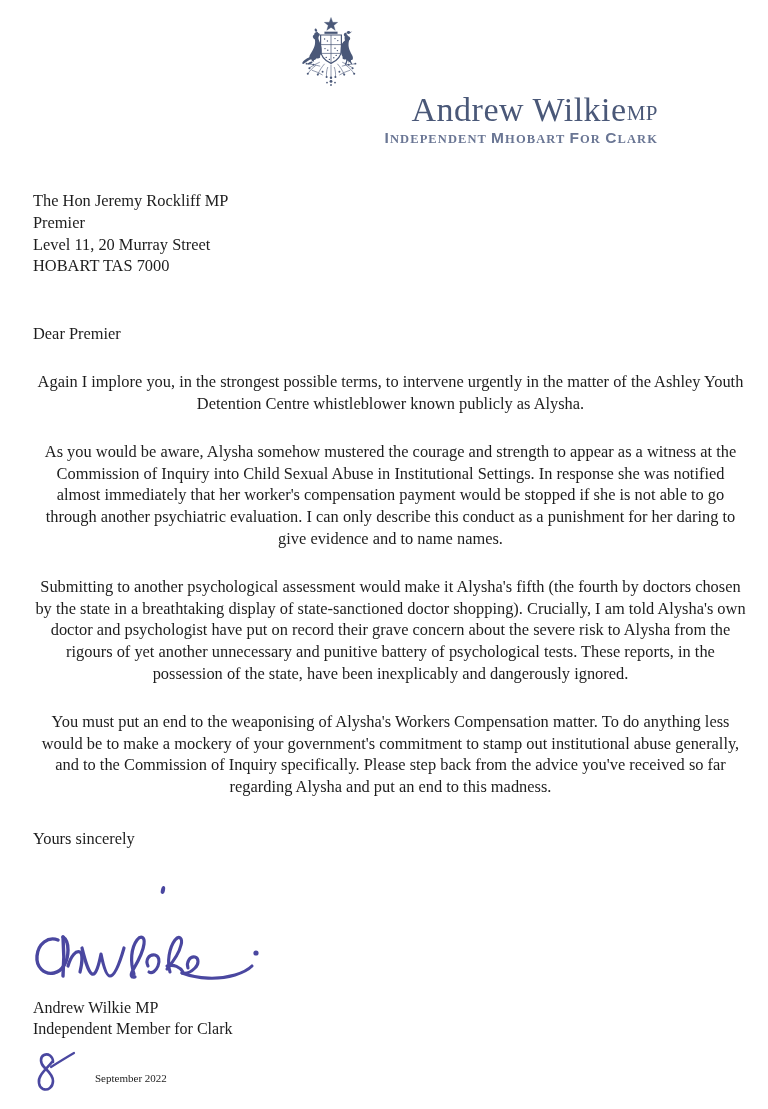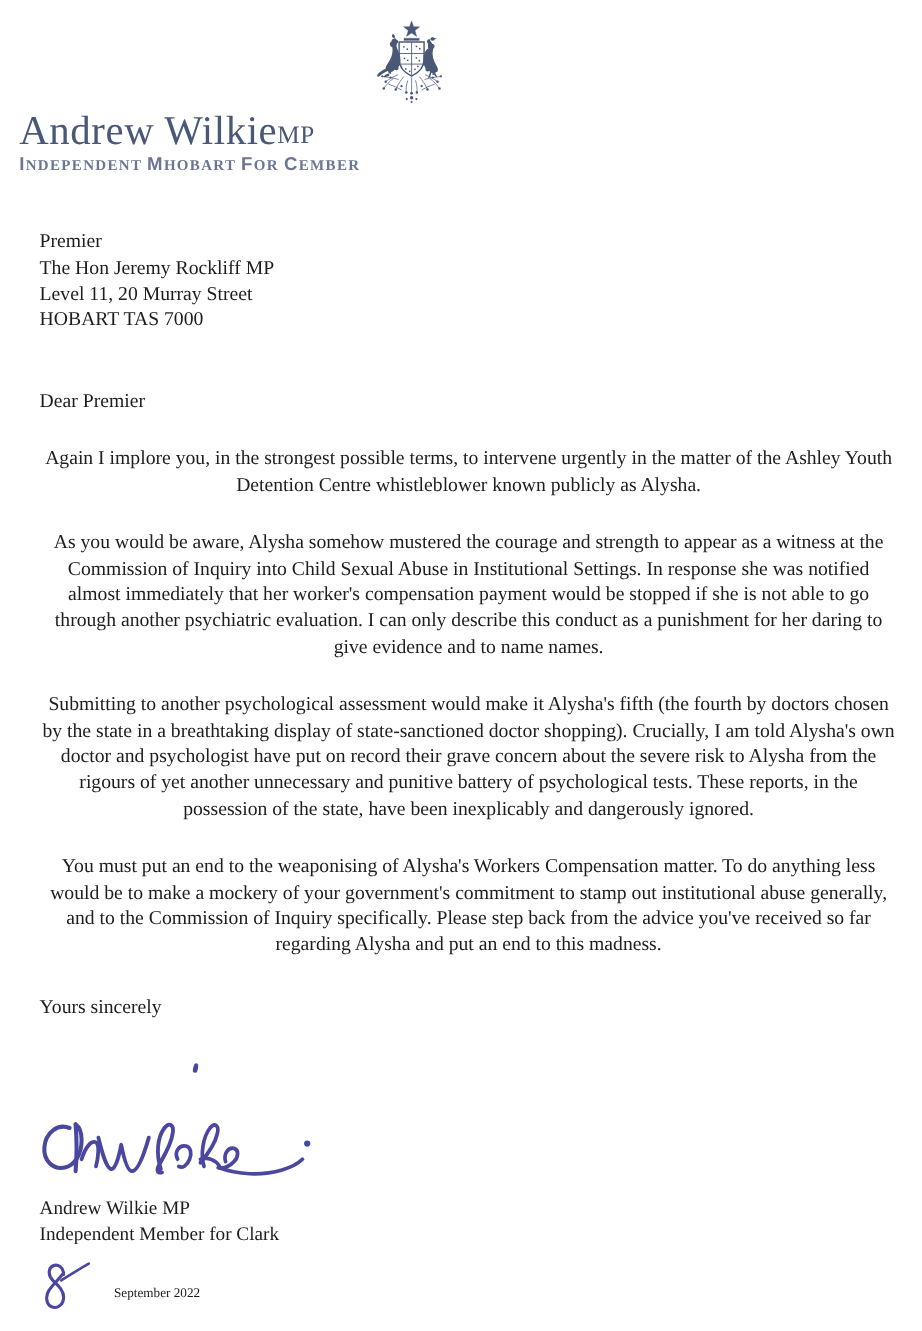--- a/index.html
+++ b/index.html
@@ -14,23 +14,23 @@
     height: 1109px;
     background: #ffffff;
     overflow: hidden;
     font-family: "Liberation Serif", serif;
   }
 
   
   .letterhead {
     position: absolute;
     top: 14px;
-    left: 16px;
+    left: 4px;
     width: 654px;
-    text-align: left;
+    text-align: right;
   }
 
   .crest {
     width: 96px;
     height: 74px;
     margin: 0 auto;
     display: block;
   }
 
   .lh-name {
@@ -289,29 +289,29 @@
           <circle cx="60" cy="88.5" r="1.1"></circle>
         </g>
       </g>
     </svg>
 
     <div class="lh-name">
       <span>Andrew Wilkie</span><span class="mp">MP</span>
     </div>
 
     <div class="lh-sub">
-      <span><span>I</span><span class="sc">NDEPENDENT </span><span>M</span><span class="sc">HOBART </span><span>F</span><span class="sc">OR </span><span>C</span><span class="sc">EMBER</span></span>
+      <span><span>I</span><span class="sc">NDEPENDENT </span><span>M</span><span class="sc">HOBART </span><span>F</span><span class="sc">OR </span><span>C</span><span class="sc">LARK</span></span>
     </div>
   </div>
 
   <div class="body-text">
 
     <div>
+      <div class="addr-line">The Hon Jeremy Rockliff MP</div>
       <div class="addr-line">Premier</div>
-      <div class="addr-line">The Hon Jeremy Rockliff MP</div>
       <div class="addr-line">Level 11, 20 Murray Street</div>
       <div class="addr-line">HOBART TAS 7000</div>
     </div>
 
     <div class="salutation">Dear Premier</div>
 
     <p class="para">Again I implore you, in the strongest possible terms, to intervene urgently in the matter of the Ashley Youth Detention Centre whistleblower known publicly as Alysha.</p>
     <p class="para">As you would be aware, Alysha somehow mustered the courage and strength to appear as a witness at the Commission of Inquiry into Child Sexual Abuse in Institutional Settings. In response she was notified almost immediately that her worker's compensation payment would be stopped if she is not able to go through another psychiatric evaluation. I can only describe this conduct as a punishment for her daring to give evidence and to name names.</p>
     <p class="para">Submitting to another psychological assessment would make it Alysha's fifth (the fourth by doctors chosen by the state in a breathtaking display of state-sanctioned doctor shopping). Crucially, I am told Alysha's own doctor and psychologist have put on record their grave concern about the severe risk to Alysha from the rigours of yet another unnecessary and punitive battery of psychological tests. These reports, in the possession of the state, have been inexplicably and dangerously ignored.</p>
     <p class="para">You must put an end to the weaponising of Alysha's Workers Compensation matter. To do anything less would be to make a mockery of your government's commitment to stamp out institutional abuse generally, and to the Commission of Inquiry specifically. Please step back from the advice you've received so far regarding Alysha and put an end to this madness.</p>

